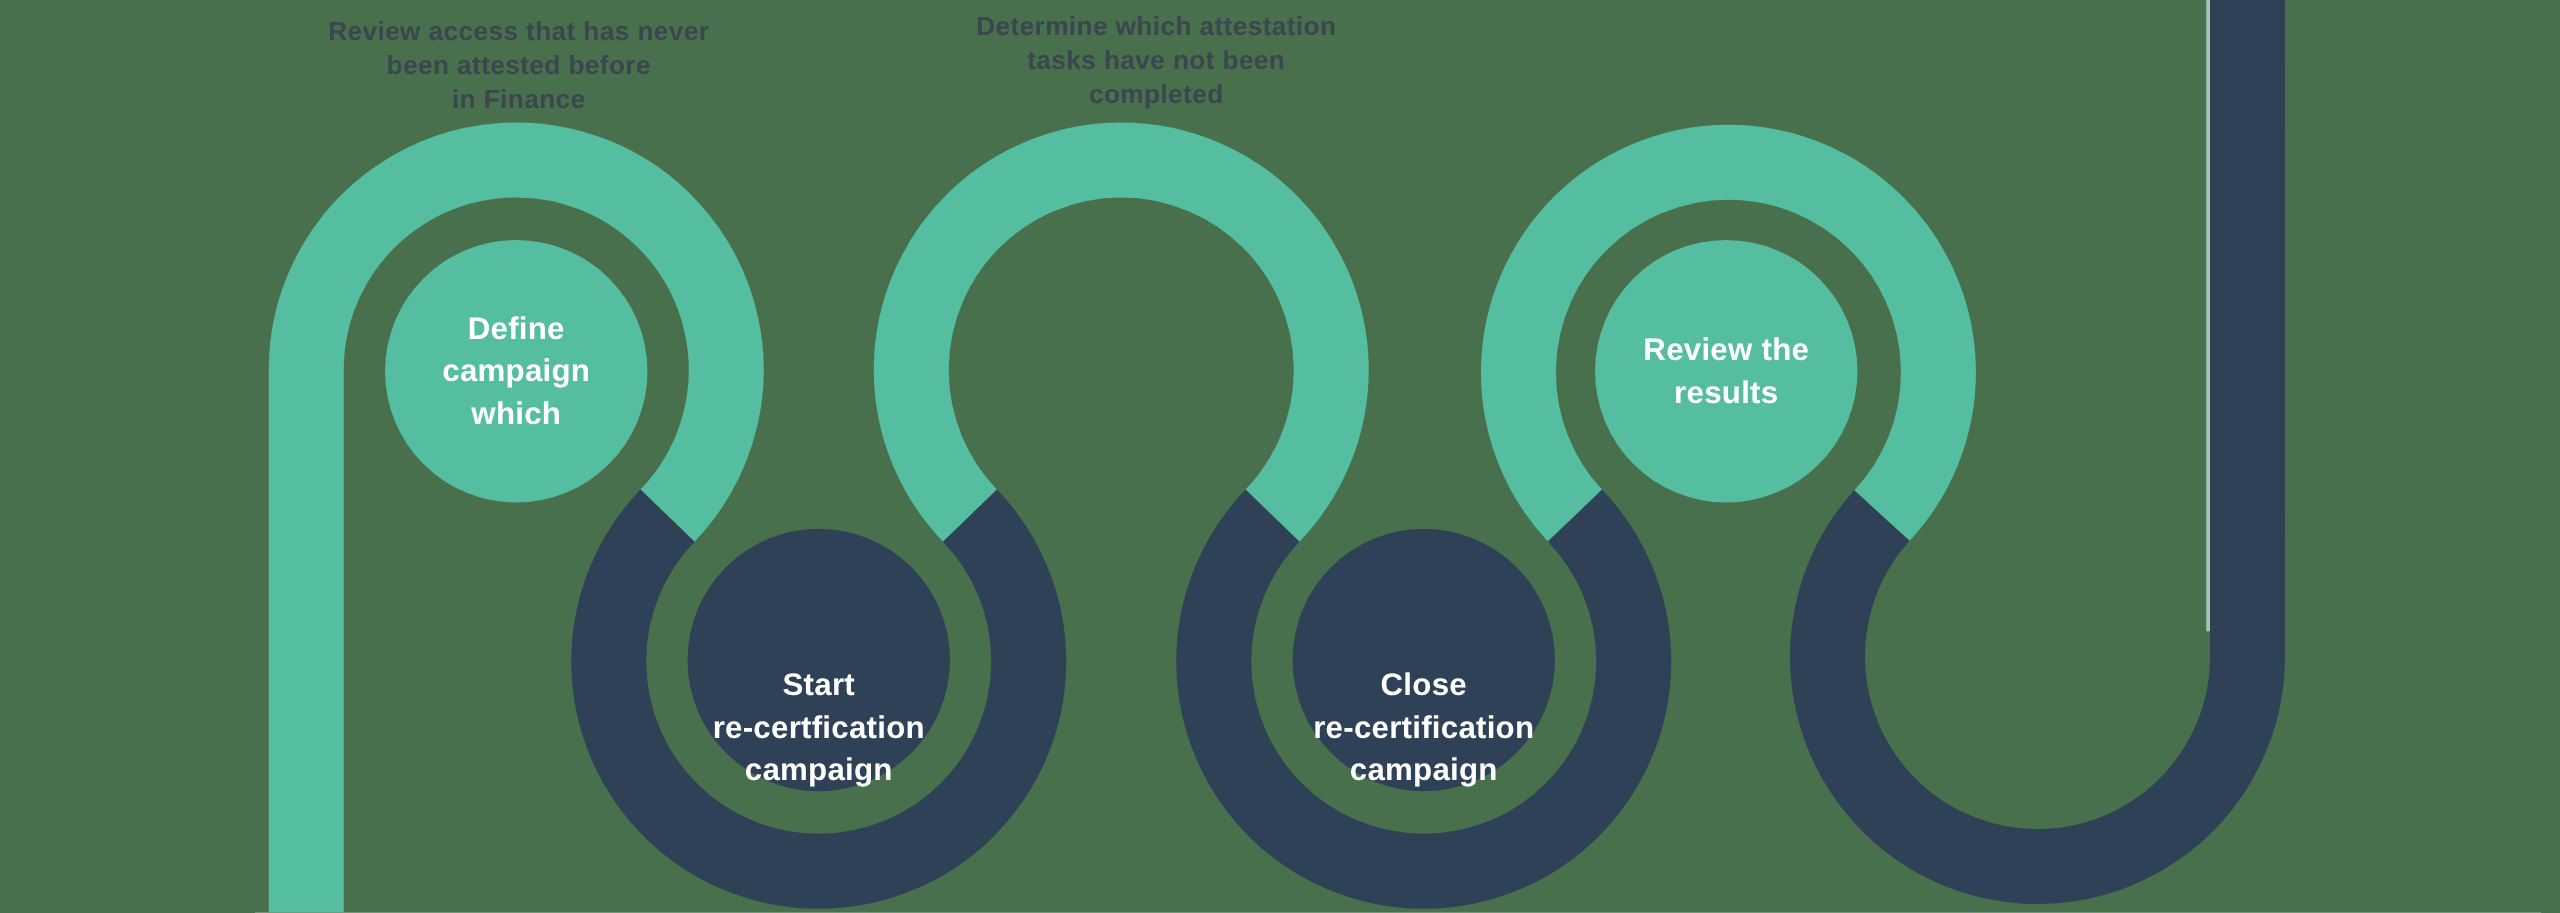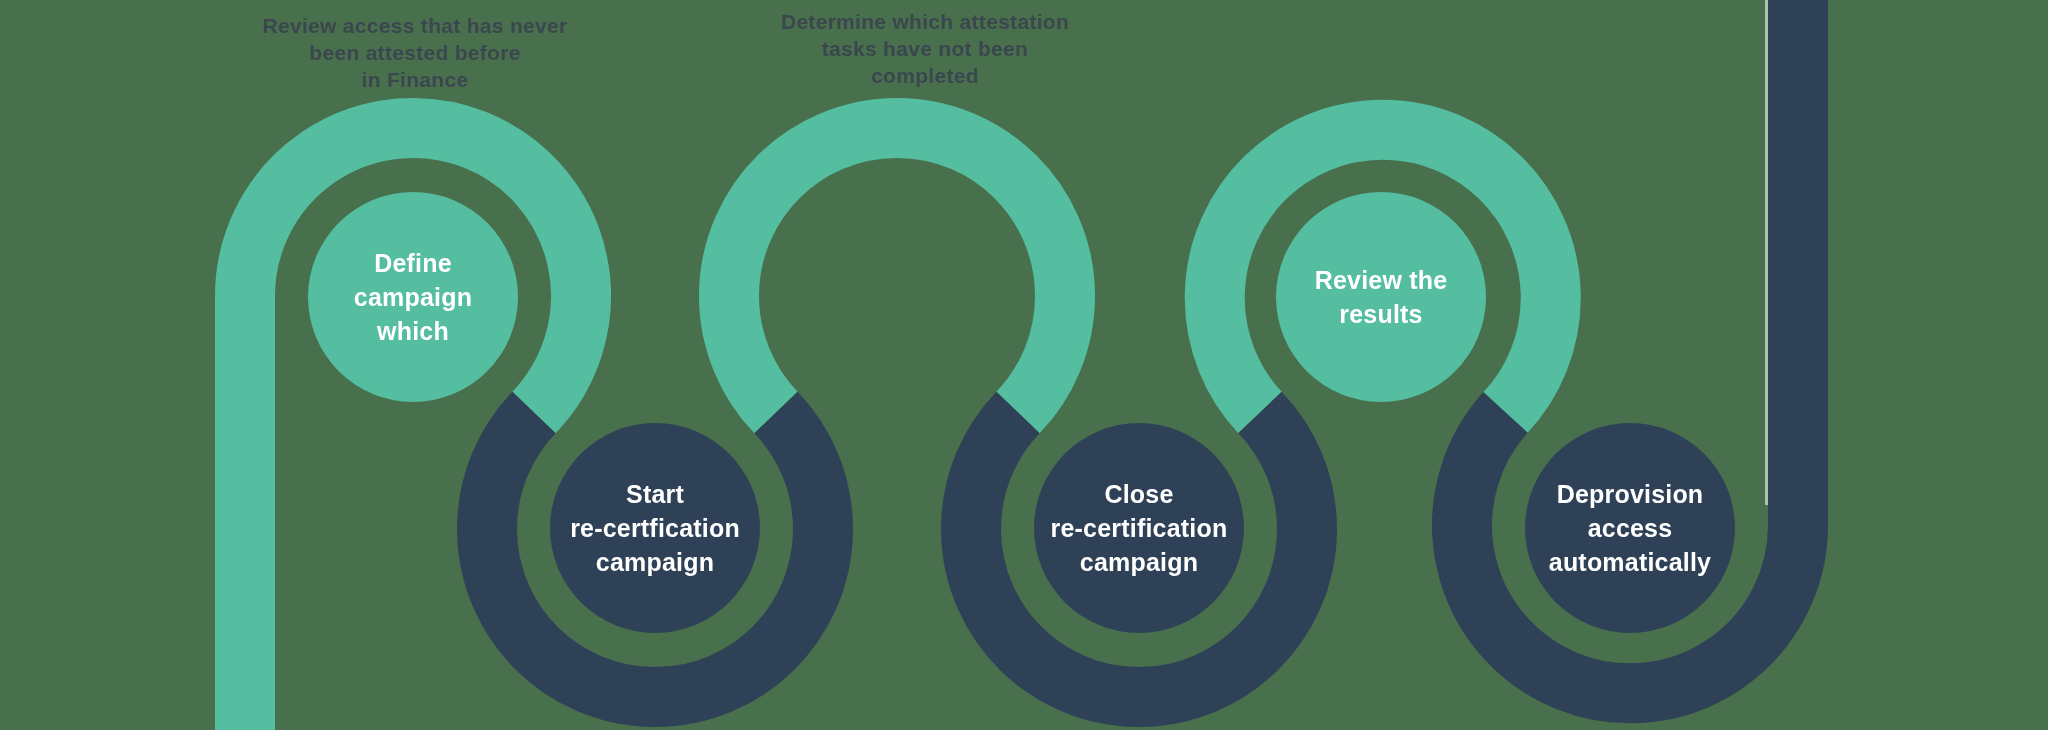--- a/index.html
+++ b/index.html
@@ -46,21 +46,21 @@
   }
   .step-label {
     white-space: pre;
     color: var(--color-circle-text, #FFFFFF);
     font-weight: bold;
     font-size: 25px;
     line-height: 34px;
     letter-spacing: 0.2px;
   }
   .step-teal { background: var(--color-teal, #55BDA0); }
-  .step-navy { background: var(--color-navy, #2F4157); }
+  .step-navy { background: var(--color-navy, #2F4157); align-items: flex-end; }
 
   .s1 { left: 308px;  top: 192px; }
   .s2 { left: 550px;  top: 423px; }
   .s3 { left: 792px;  top: 192px; }
   .s4 { left: 1034px; top: 423px; }
   .s5 { left: 1276px; top: 192px; }
   .s6 { left: 1525px; top: 423px; }
 
   .annotation {
     position: absolute;
@@ -112,19 +112,14 @@
   </div>
   <div class="step step-navy s4">
     <span class="step-label">Close
 re-certification
 campaign</span>
   </div>
   <div class="step step-teal s5">
     <span class="step-label">Review the
 results</span>
   </div>
-  <div class="step step-navy s6">
-    <span class="step-label">Deprovision
-access
-automatically</span>
-  </div>
 
 </div>
 
 </body></html>

